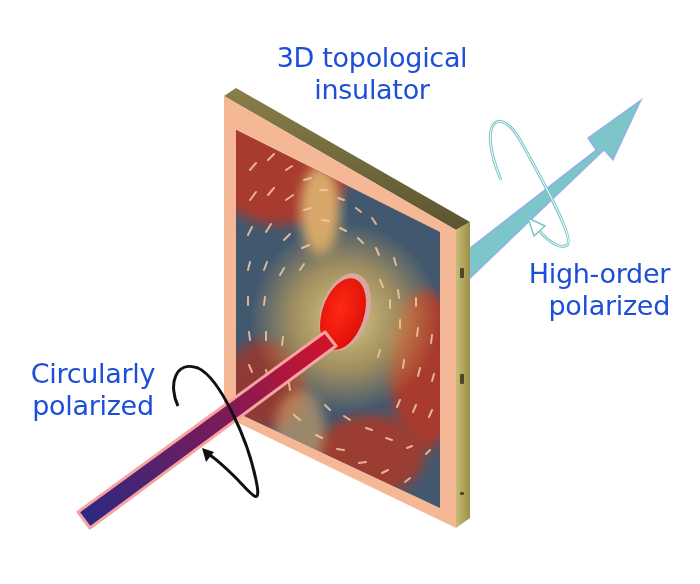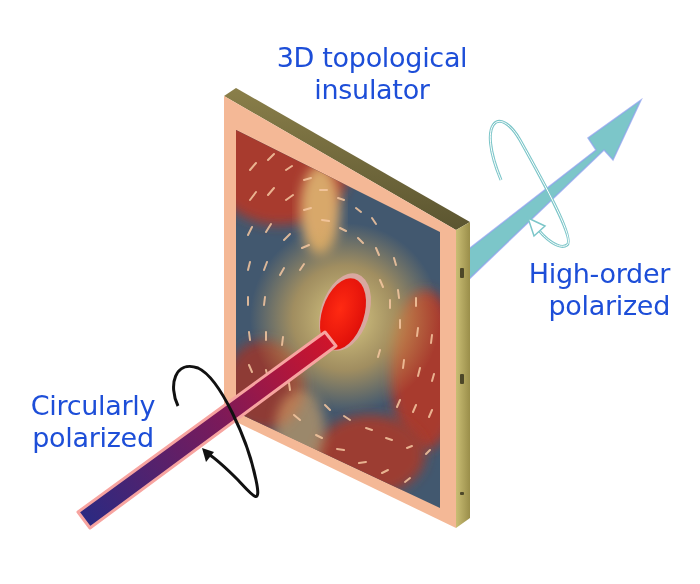--- a/index.html
+++ b/index.html
@@ -1,19 +1,19 @@
 <!DOCTYPE html>
 <html><head>
   <meta charset="utf-8">
   <style>
     html, body { margin: 0; padding: 0; background: #ffffff; }
     body { width: 700px; height: 584px; position: relative; overflow: hidden; font-family: "DejaVu Sans", sans-serif; }
     .label { position: absolute; color: #1d4ed8; font-size: 27px; line-height: 32px; text-align: center; white-space: nowrap; letter-spacing: -0.3px; }
     #lbl-ti { left: 262px; top: 42px; width: 220px; }
-    #lbl-laser { left: 18px; top: 358px; width: 150px; margin-top: 32px; }
+    #lbl-laser { left: 18px; top: 358px; width: 150px; }
     #lbl-hhg { left: 505px; top: 258px; width: 165px; text-align: right; }
     svg.scene { position: absolute; left: 0; top: 0; }
   </style>
 </head>
 <body>
 
 <svg class="scene" width="700" height="584" viewBox="0 0 700 584">
   <defs>
     <linearGradient id="laserGrad" x1="82" y1="520" x2="330" y2="338" gradientUnits="userSpaceOnUse">
       <stop offset="0" stop-color="#2a2a82"></stop>

